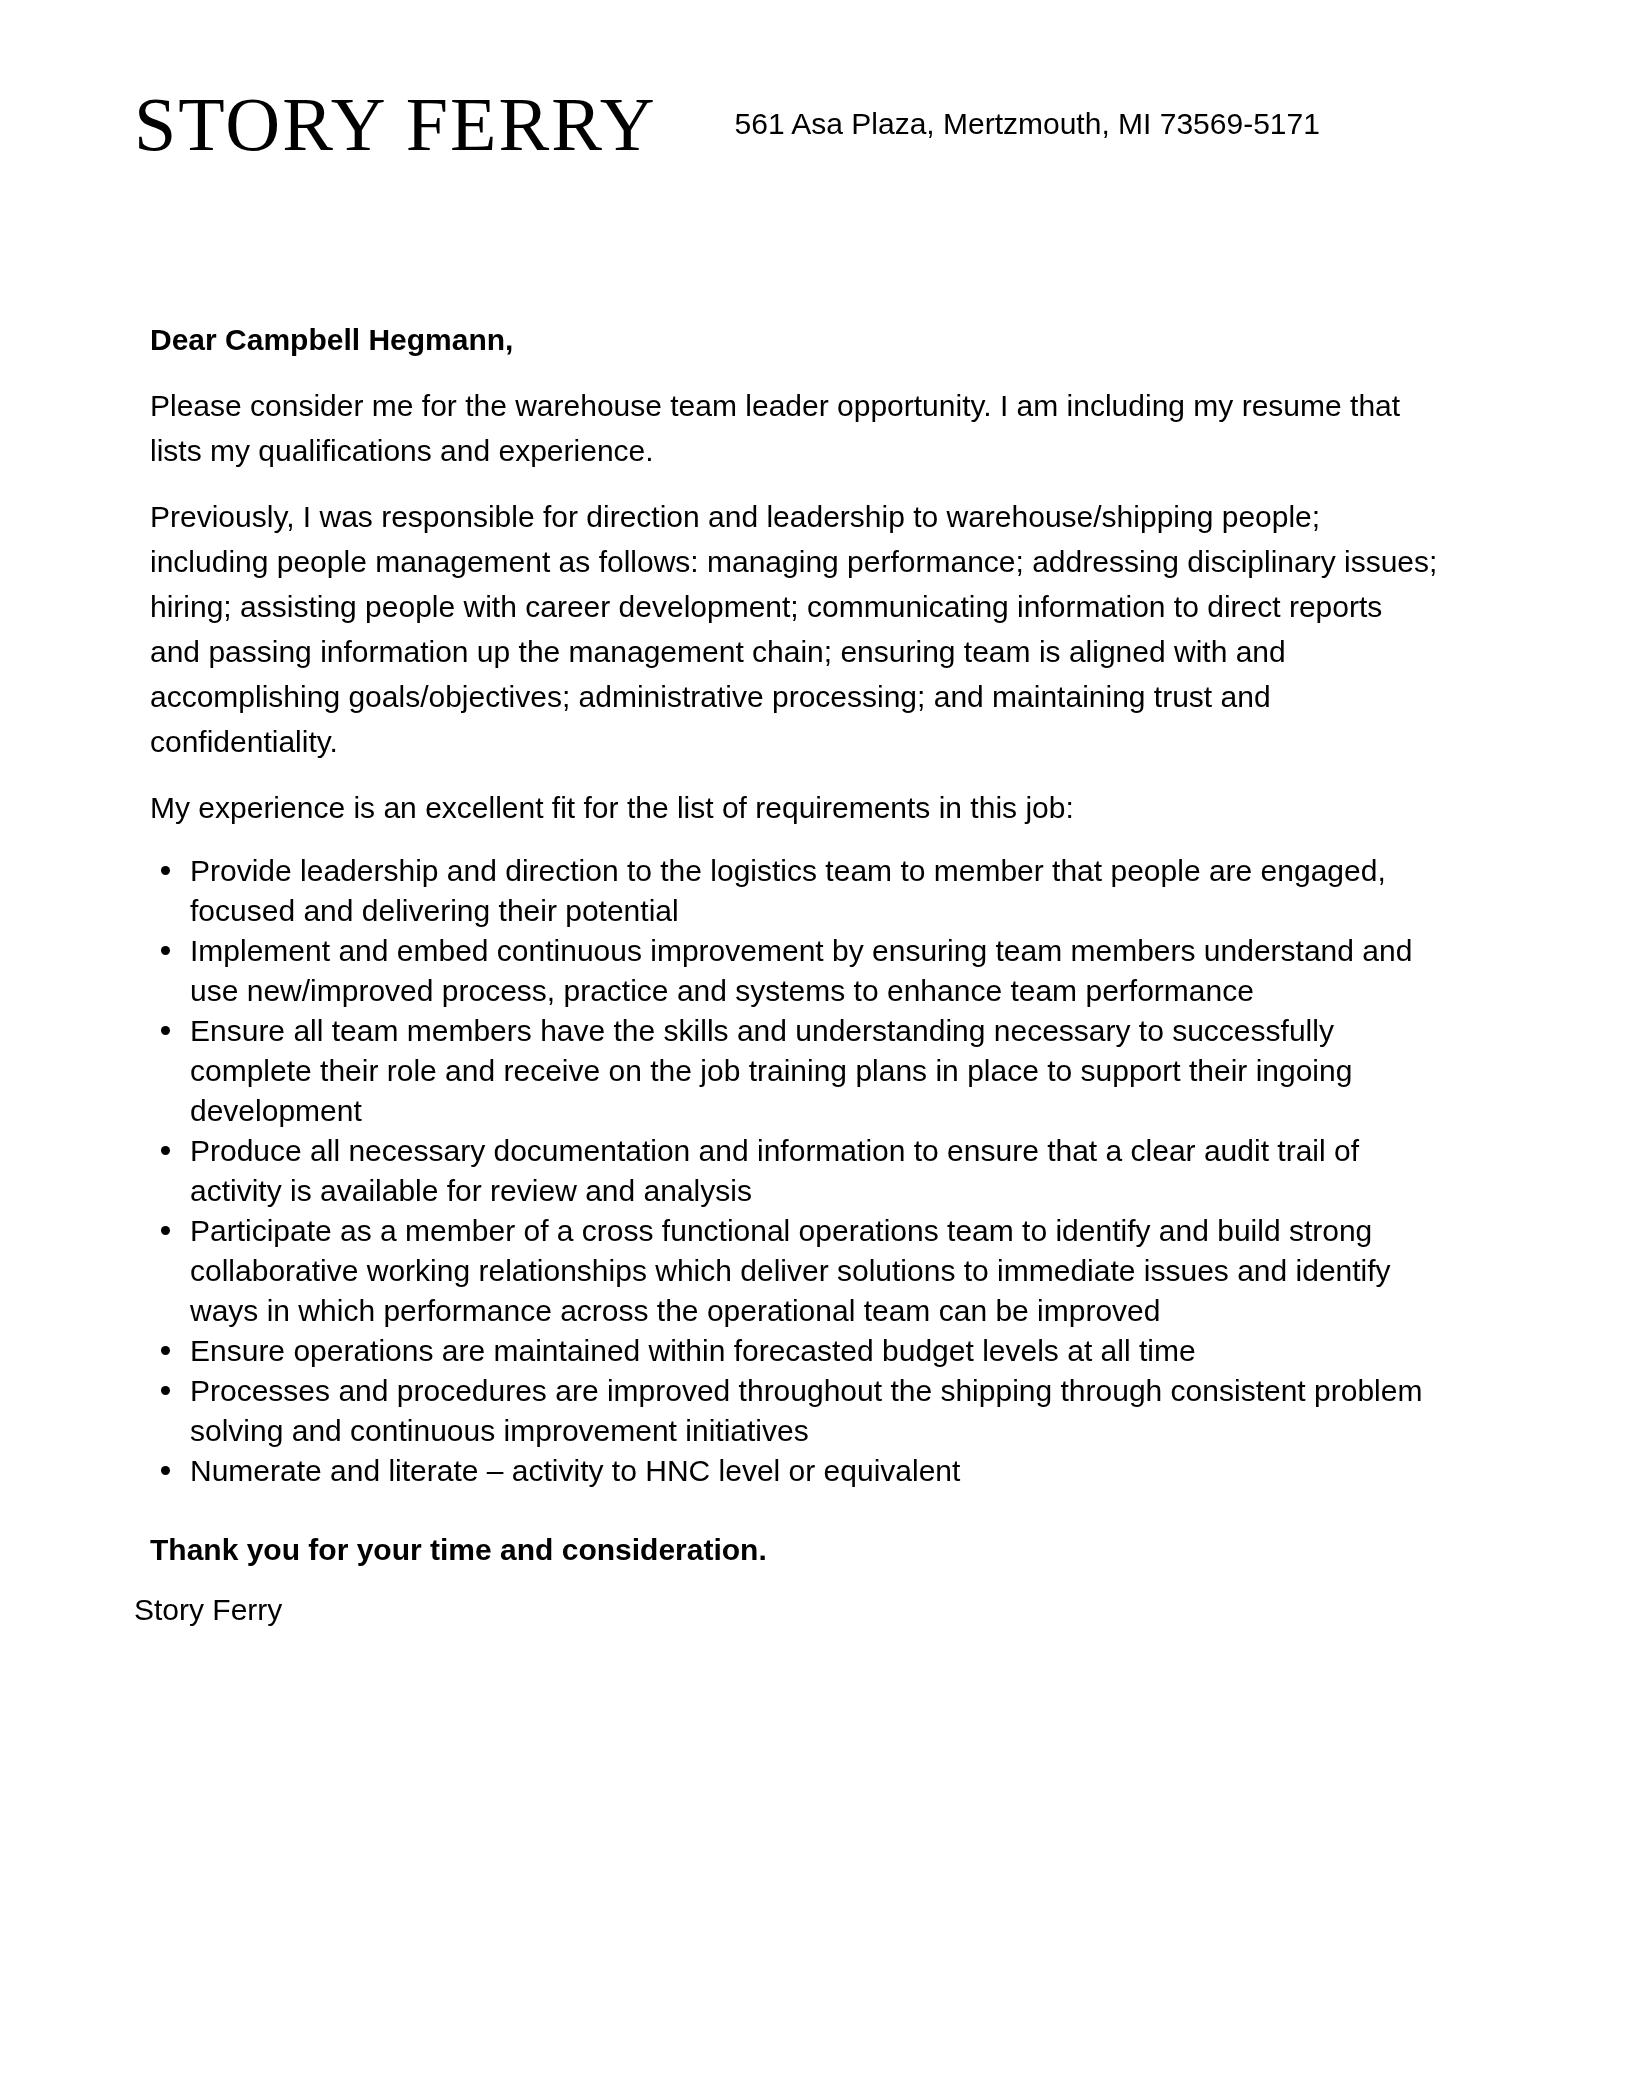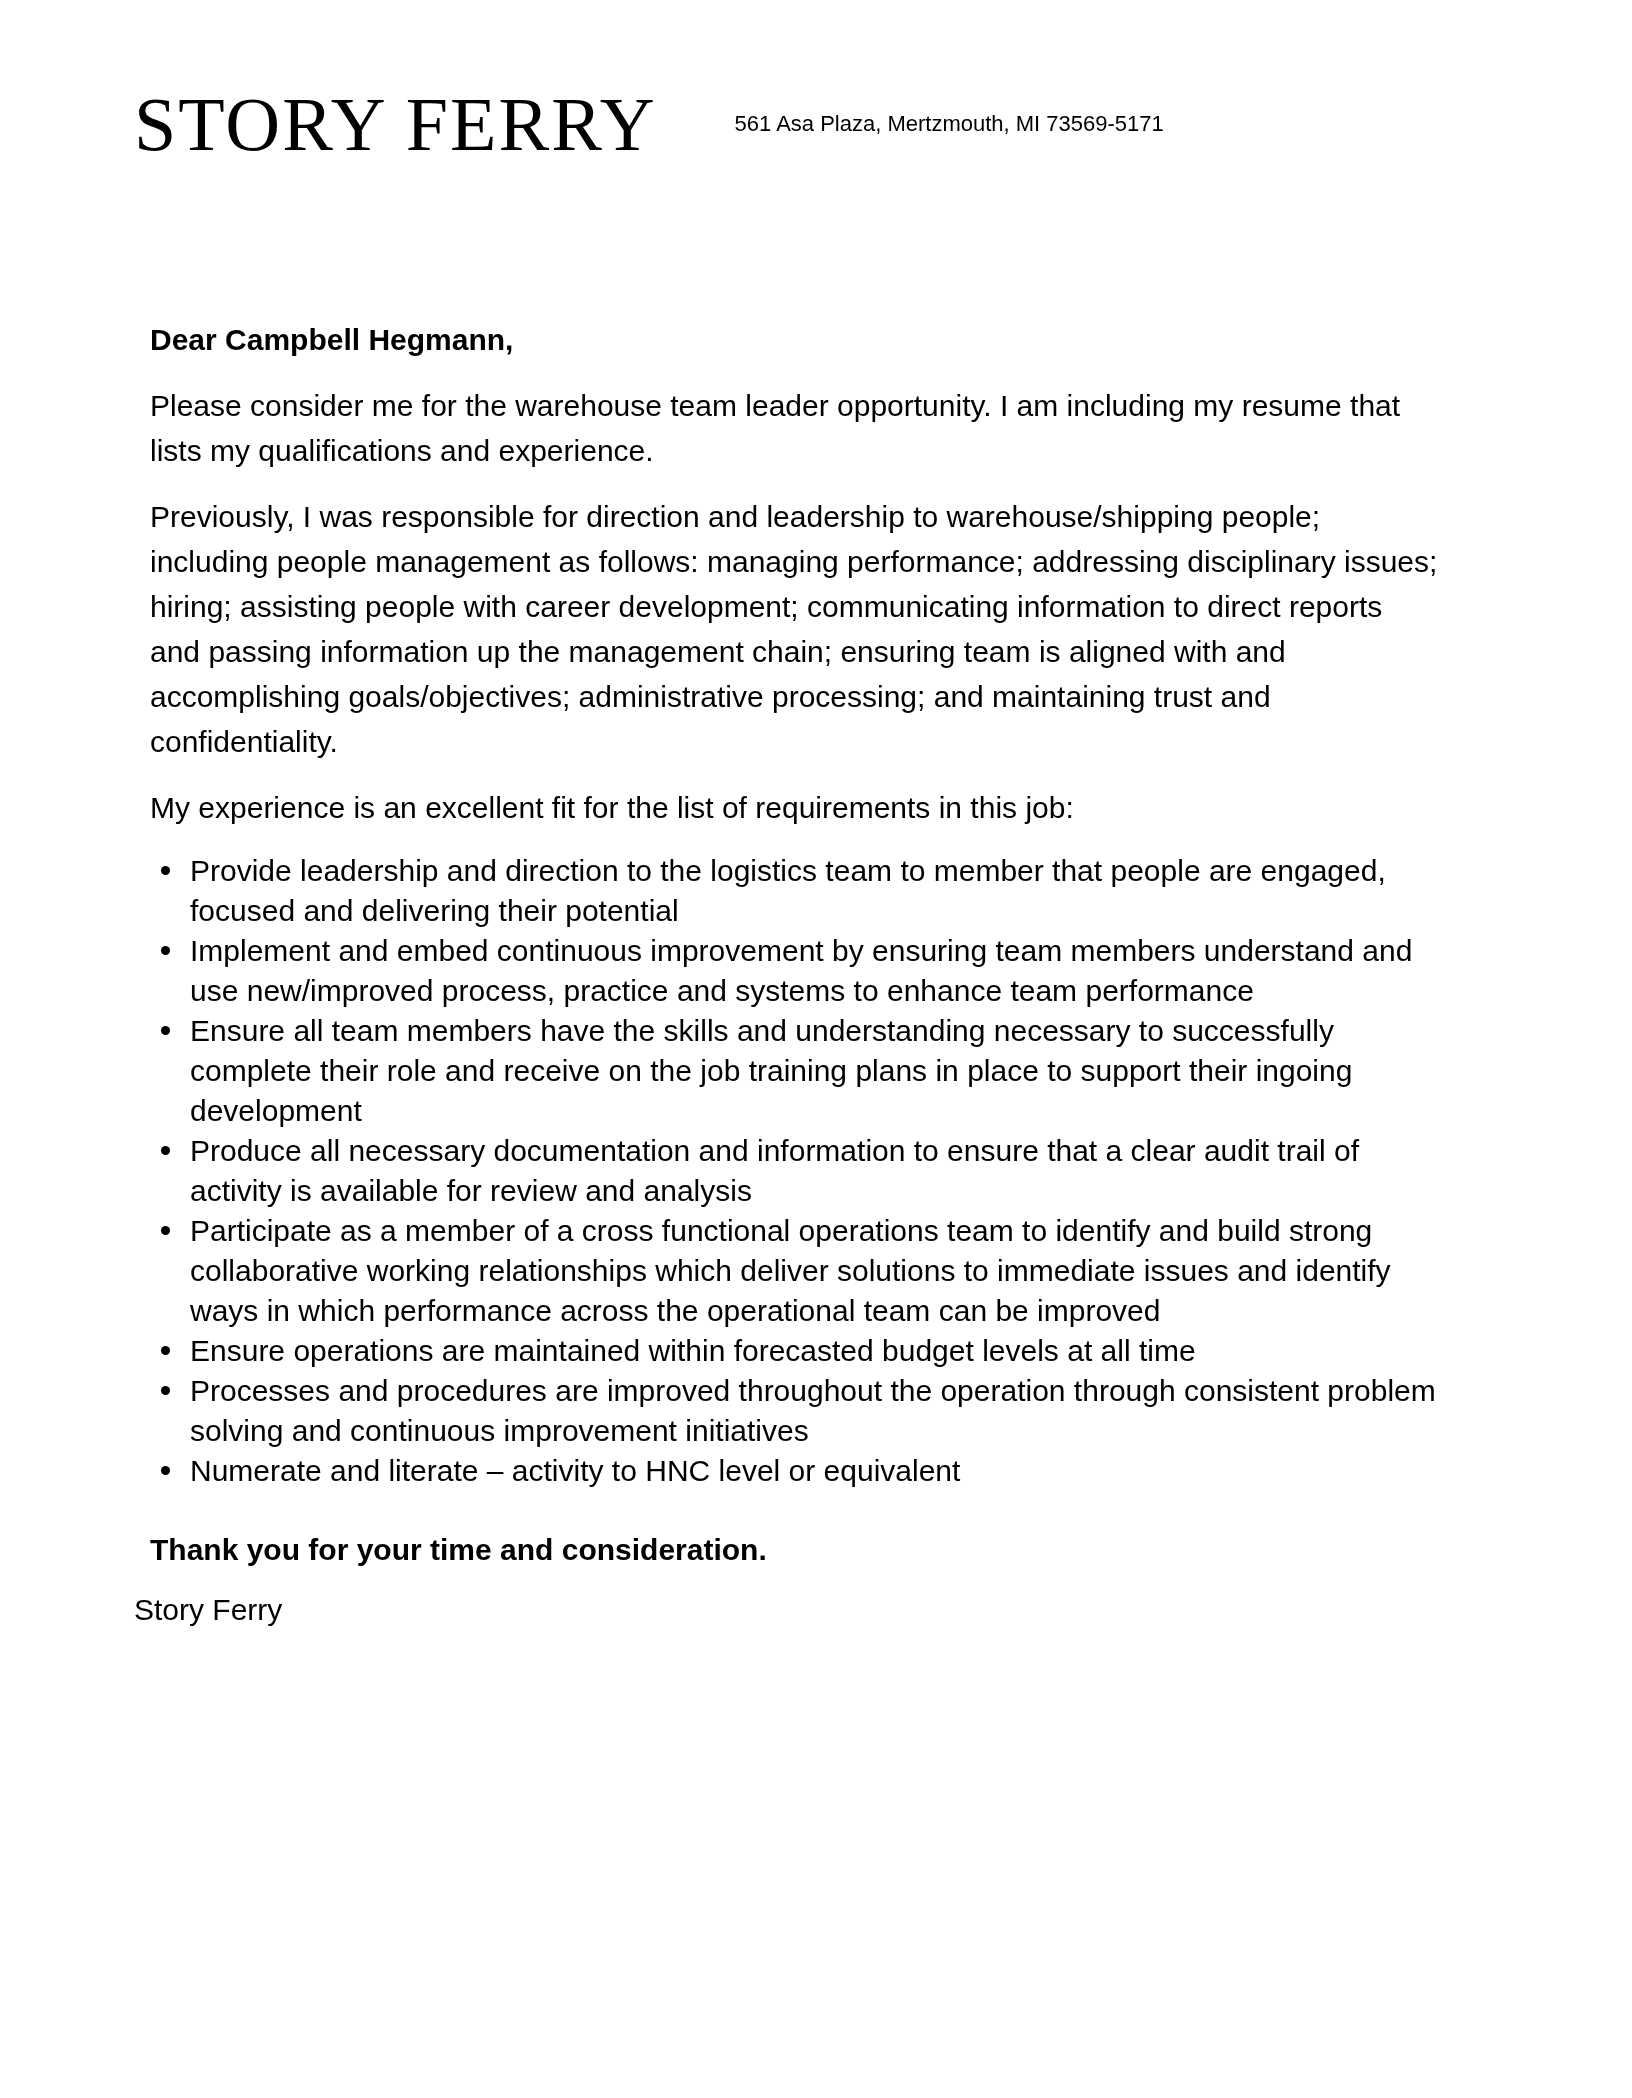--- a/index.html
+++ b/index.html
@@ -29,21 +29,21 @@
   .logo {
     font-family: "Liberation Serif", serif;
     font-weight: 400;
     font-size: 76px;
     line-height: 78px;
     letter-spacing: 2px;
     white-space: nowrap;
   }
   .address {
     margin-left: 78px;
-    font-size: 22px;
+    font-size: 30px;
     line-height: 36px;
     white-space: nowrap;
   }
   
   .letter p {
     margin: 21px 16px;
     line-height: 45px;
   }
   .greeting {
     margin-top: 154px !important;
@@ -92,21 +92,21 @@
 
     <p>My experience is an excellent fit for the list of requirements in this job:</p>
 
     <ul class="requirements">
       <li>Provide leadership and direction to the logistics team to member that people are engaged, focused and delivering their potential</li>
       <li>Implement and embed continuous improvement by ensuring team members understand and use new/improved process, practice and systems to enhance team performance</li>
       <li>Ensure all team members have the skills and understanding necessary to successfully complete their role and receive on the job training plans in place to support their ingoing development</li>
       <li>Produce all necessary documentation and information to ensure that a clear audit trail of activity is available for review and analysis</li>
       <li>Participate as a member of a cross functional operations team to identify and build strong collaborative working relationships which deliver solutions to immediate issues and identify ways in which performance across the operational team can be improved</li>
       <li>Ensure operations are maintained within forecasted budget levels at all time</li>
-      <li>Processes and procedures are improved throughout the operation through consistent problem solving and continuous improvement initiatives</li>
+      <li>Processes and procedures are improved throughout the shipping through consistent problem solving and continuous improvement initiatives</li>
       <li>Numerate and literate – activity to HNC level or equivalent</li>
     </ul>
 
     <p class="thanks">Thank you for your time and consideration.</p>
 
     <p class="signature">
       </p>
       <div>Story Ferry</div>
     <p></p>
 

